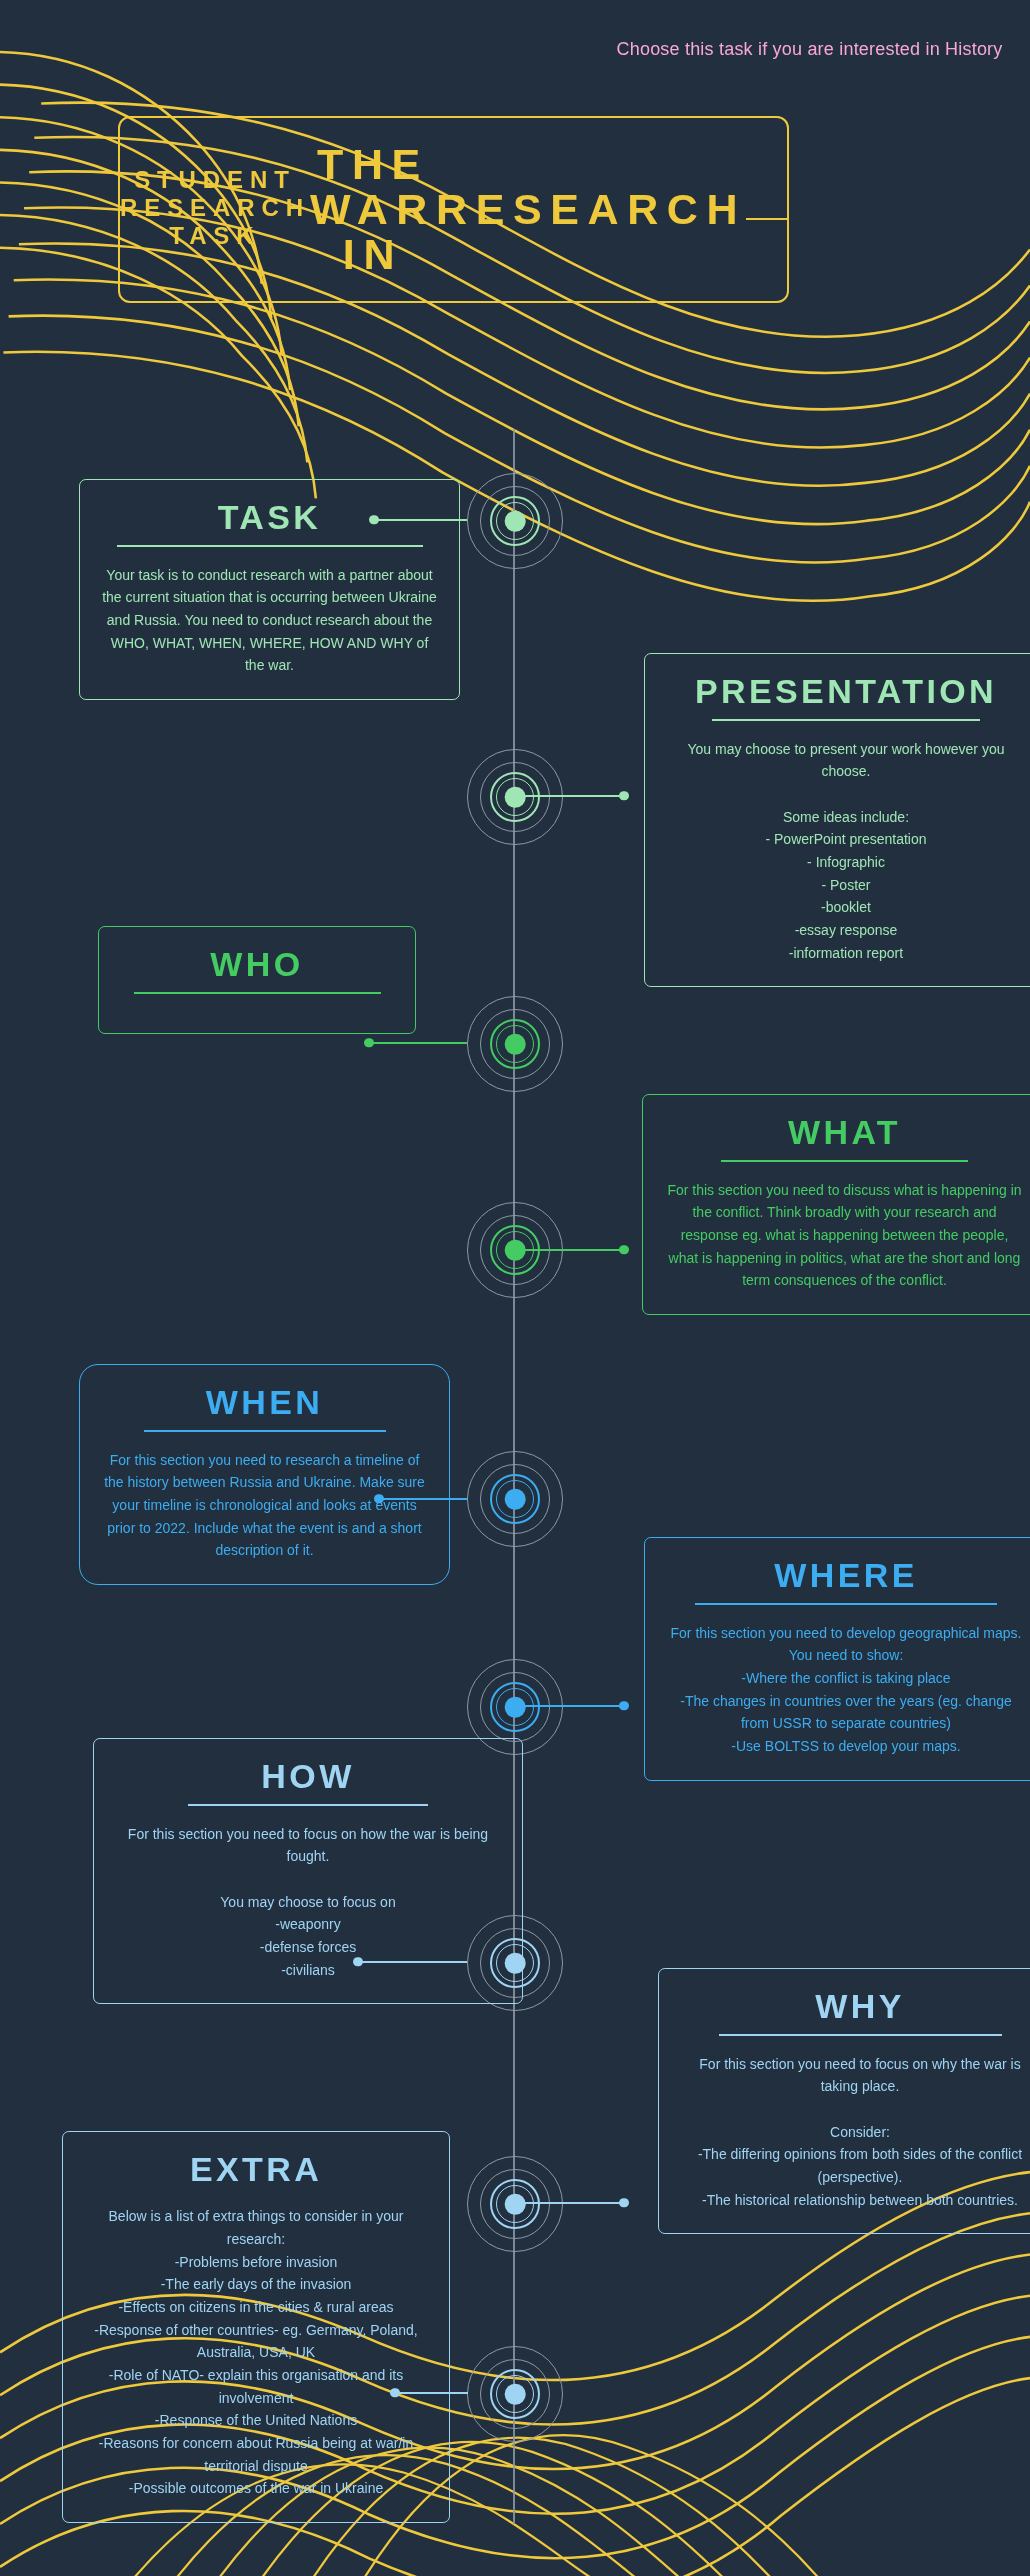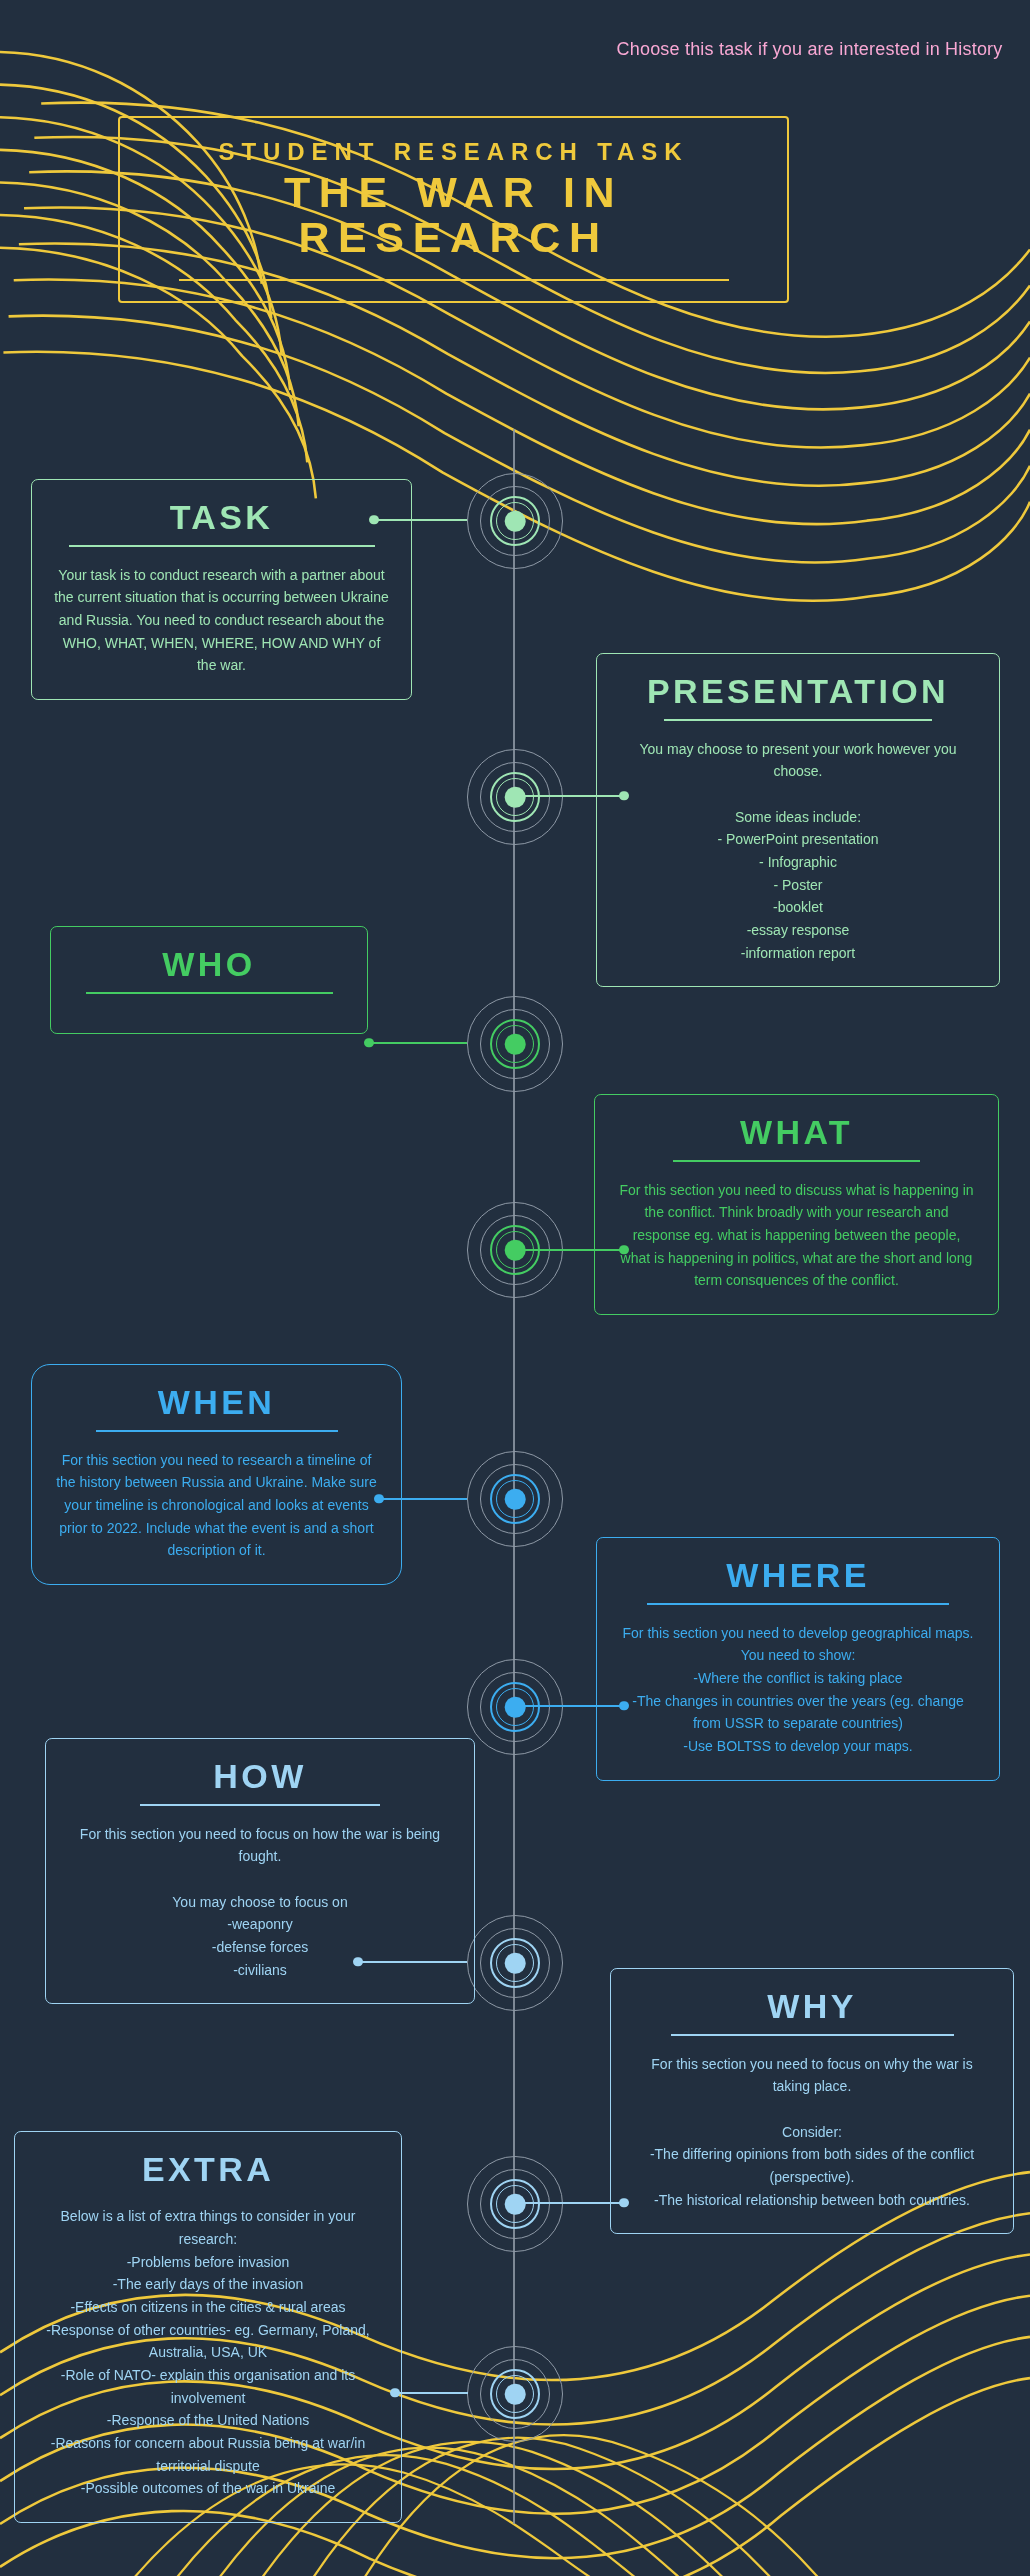--- a/index.html
+++ b/index.html
@@ -14,22 +14,22 @@
   
   .decor { position:absolute; inset:0; pointer-events:none; }
 
   
   .tagline {
     position:absolute; top:39px; right:27.5px;
     font-size:18px; color:#f9a8d4; letter-spacing:0.2px; white-space:nowrap;
   }
   .title-box {
     position:absolute; left:118px; top:116px; width:671px; height:187px;
-    border:2.1px solid #efc93c; border-radius:4px;
-    display:flex; flex-direction:column; align-items:center; justify-content:center;
+    border:2.1px solid #efc93c; border-radius:12px;
+    display:flex; flex-direction:row; align-items:center; justify-content:center;
   }
   .title-kicker {
     color:#efc93c; font-size:24px; letter-spacing:6.9px; font-weight:bold;
     text-align:center; margin-bottom:3.4px;
   }
   .title-main {
     color:#efc93c; font-size:43px; letter-spacing:8.6px; font-weight:bold;
     text-align:center; line-height:1.05;
   }
   .title-rule {
@@ -58,21 +58,21 @@
   .conn .endcap {
     position:absolute; width:9.4px; height:9.4px; border-radius:50%;
     background:currentColor; top:50%; transform:translateY(-50%);
   }
   .conn.to-right .endcap { right:-1.7px; }
   .conn.to-left  .endcap { left:-1.7px; }
 
   
   .card {
     position:absolute; border:1.7px solid currentColor; border-radius:6.9px;
-    padding:19px 22px 22px; text-align:center;
+    padding:19px 22px 22px; text-align:center;margin-left:48px;
   }
   .card-title {
     font-size:34px; letter-spacing:3.4px; font-weight:bold; color:currentColor;
     line-height:1.1; margin-bottom:5.2px;
   }
   .card-rule { height:1.7px; background:currentColor; margin:8.6px auto 17px; }
   .card-body {
     font-size:14px; line-height:1.62; color:currentColor; white-space:pre-line;
   }
 

